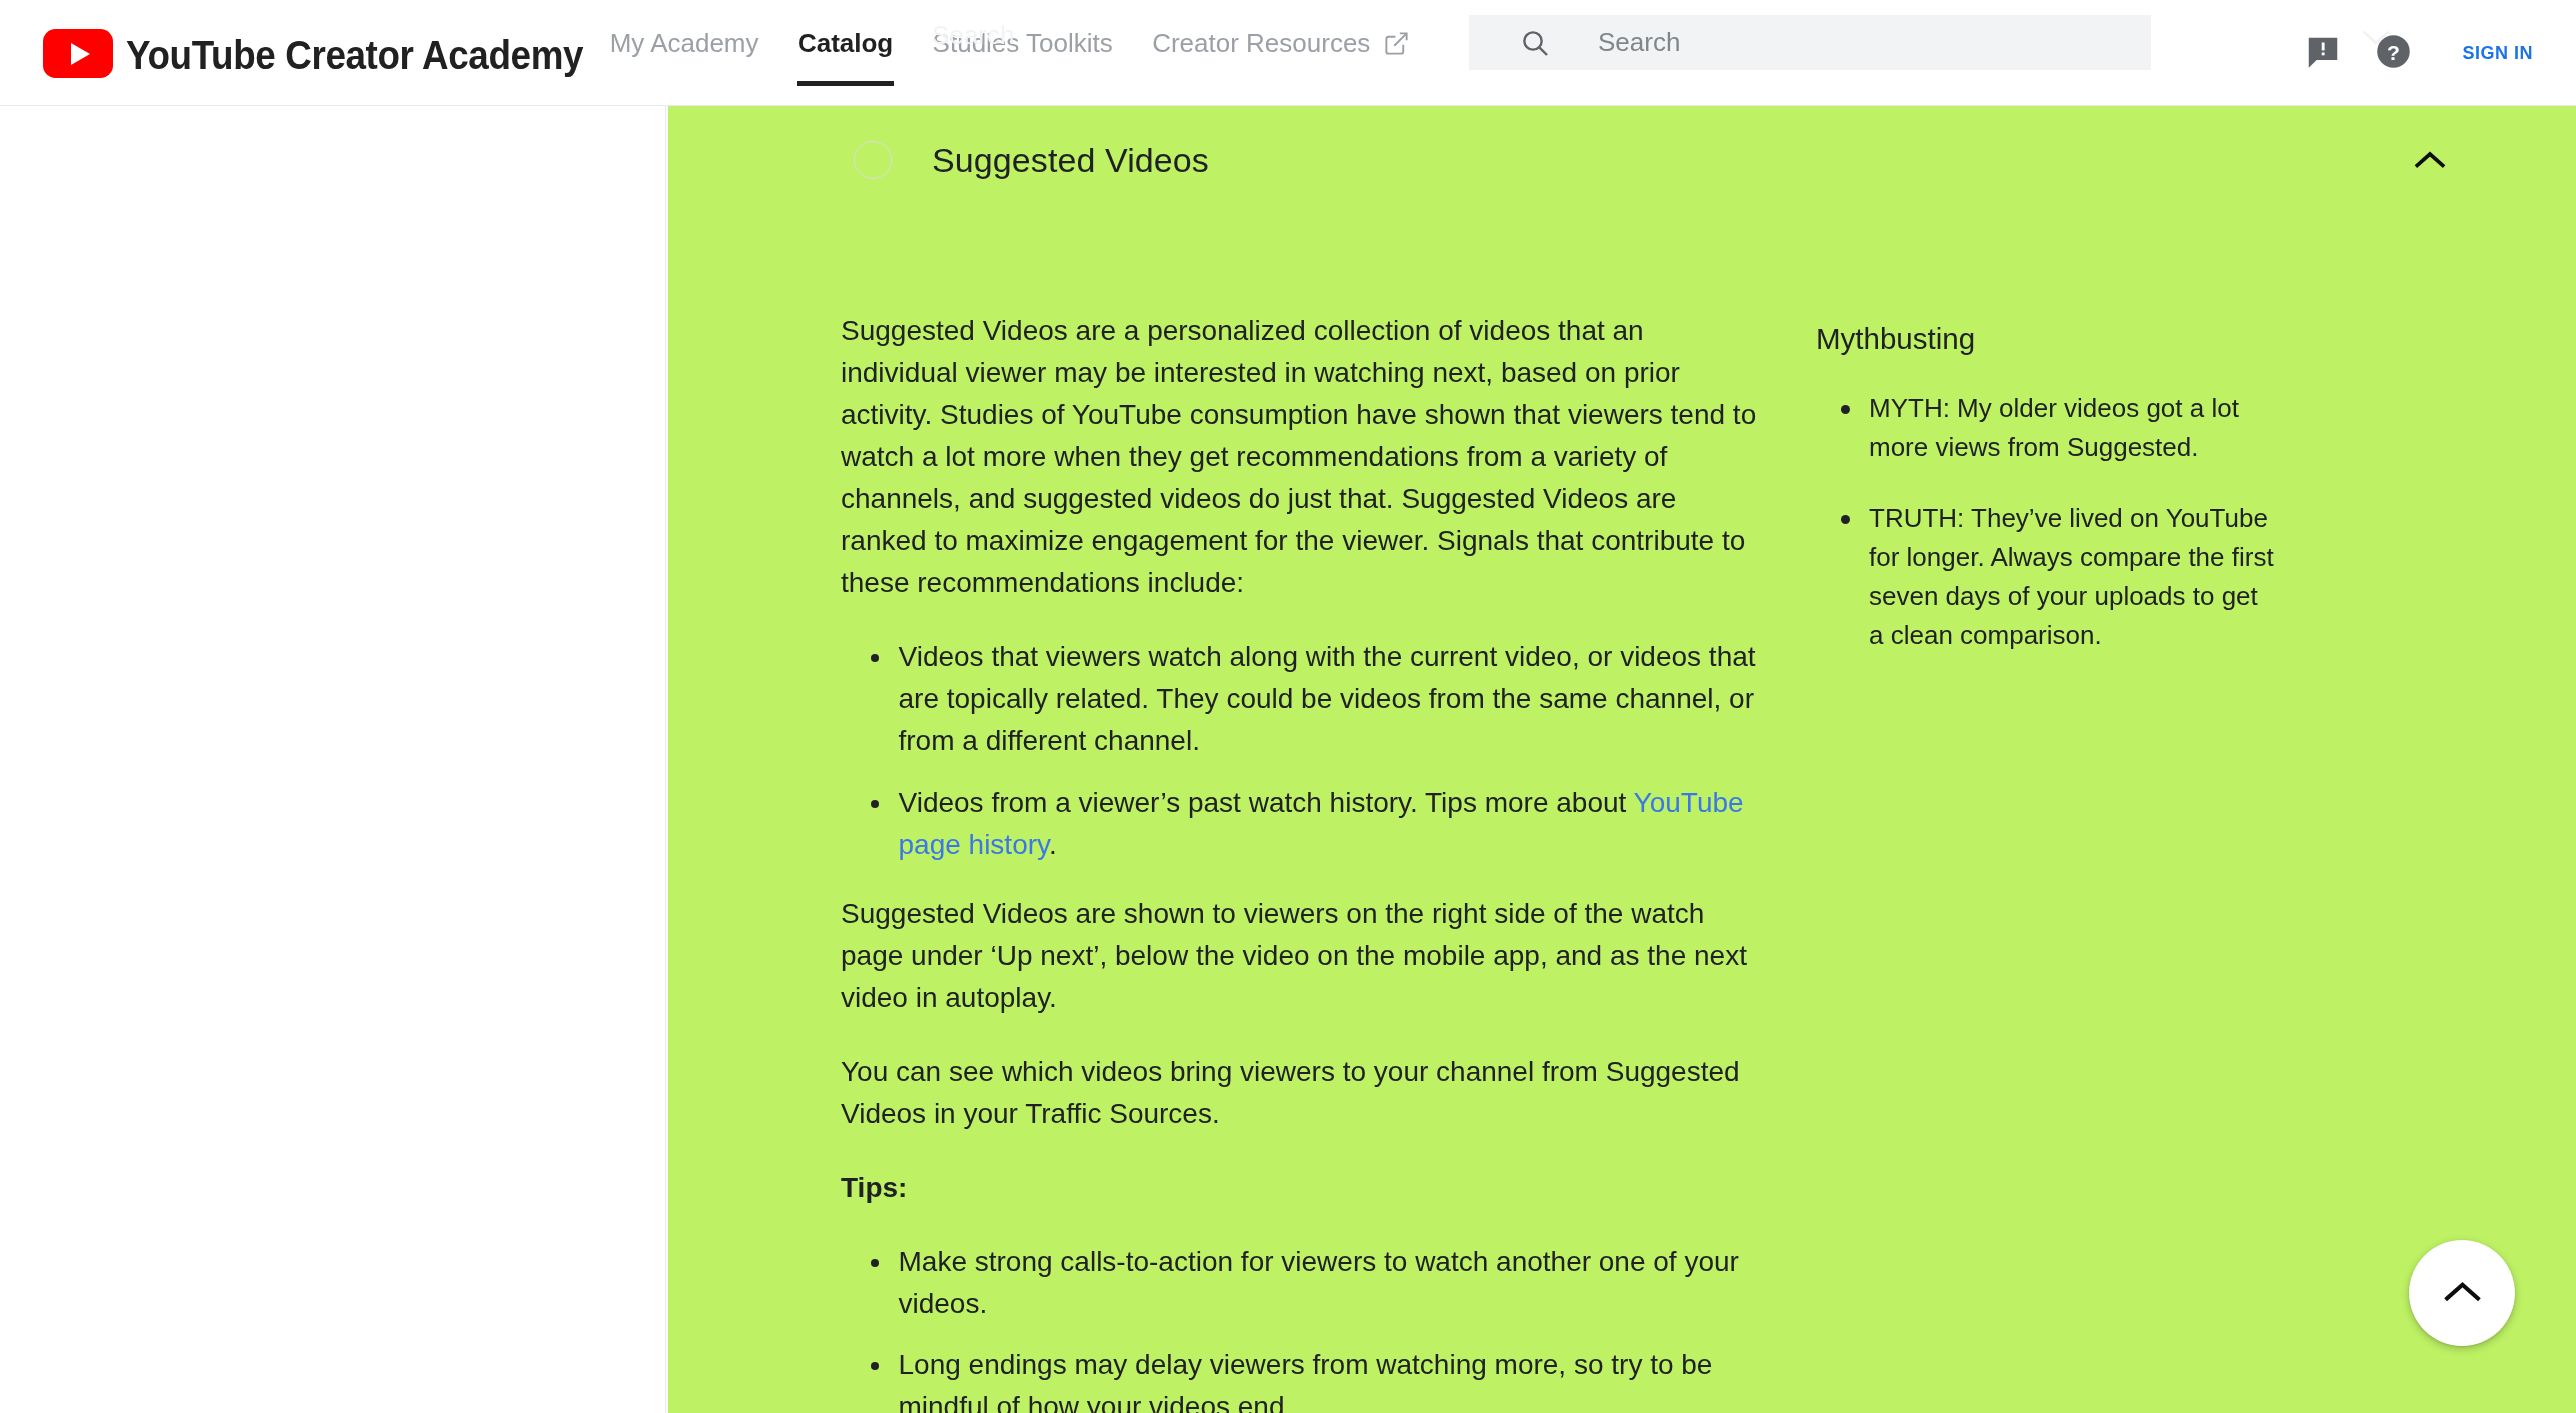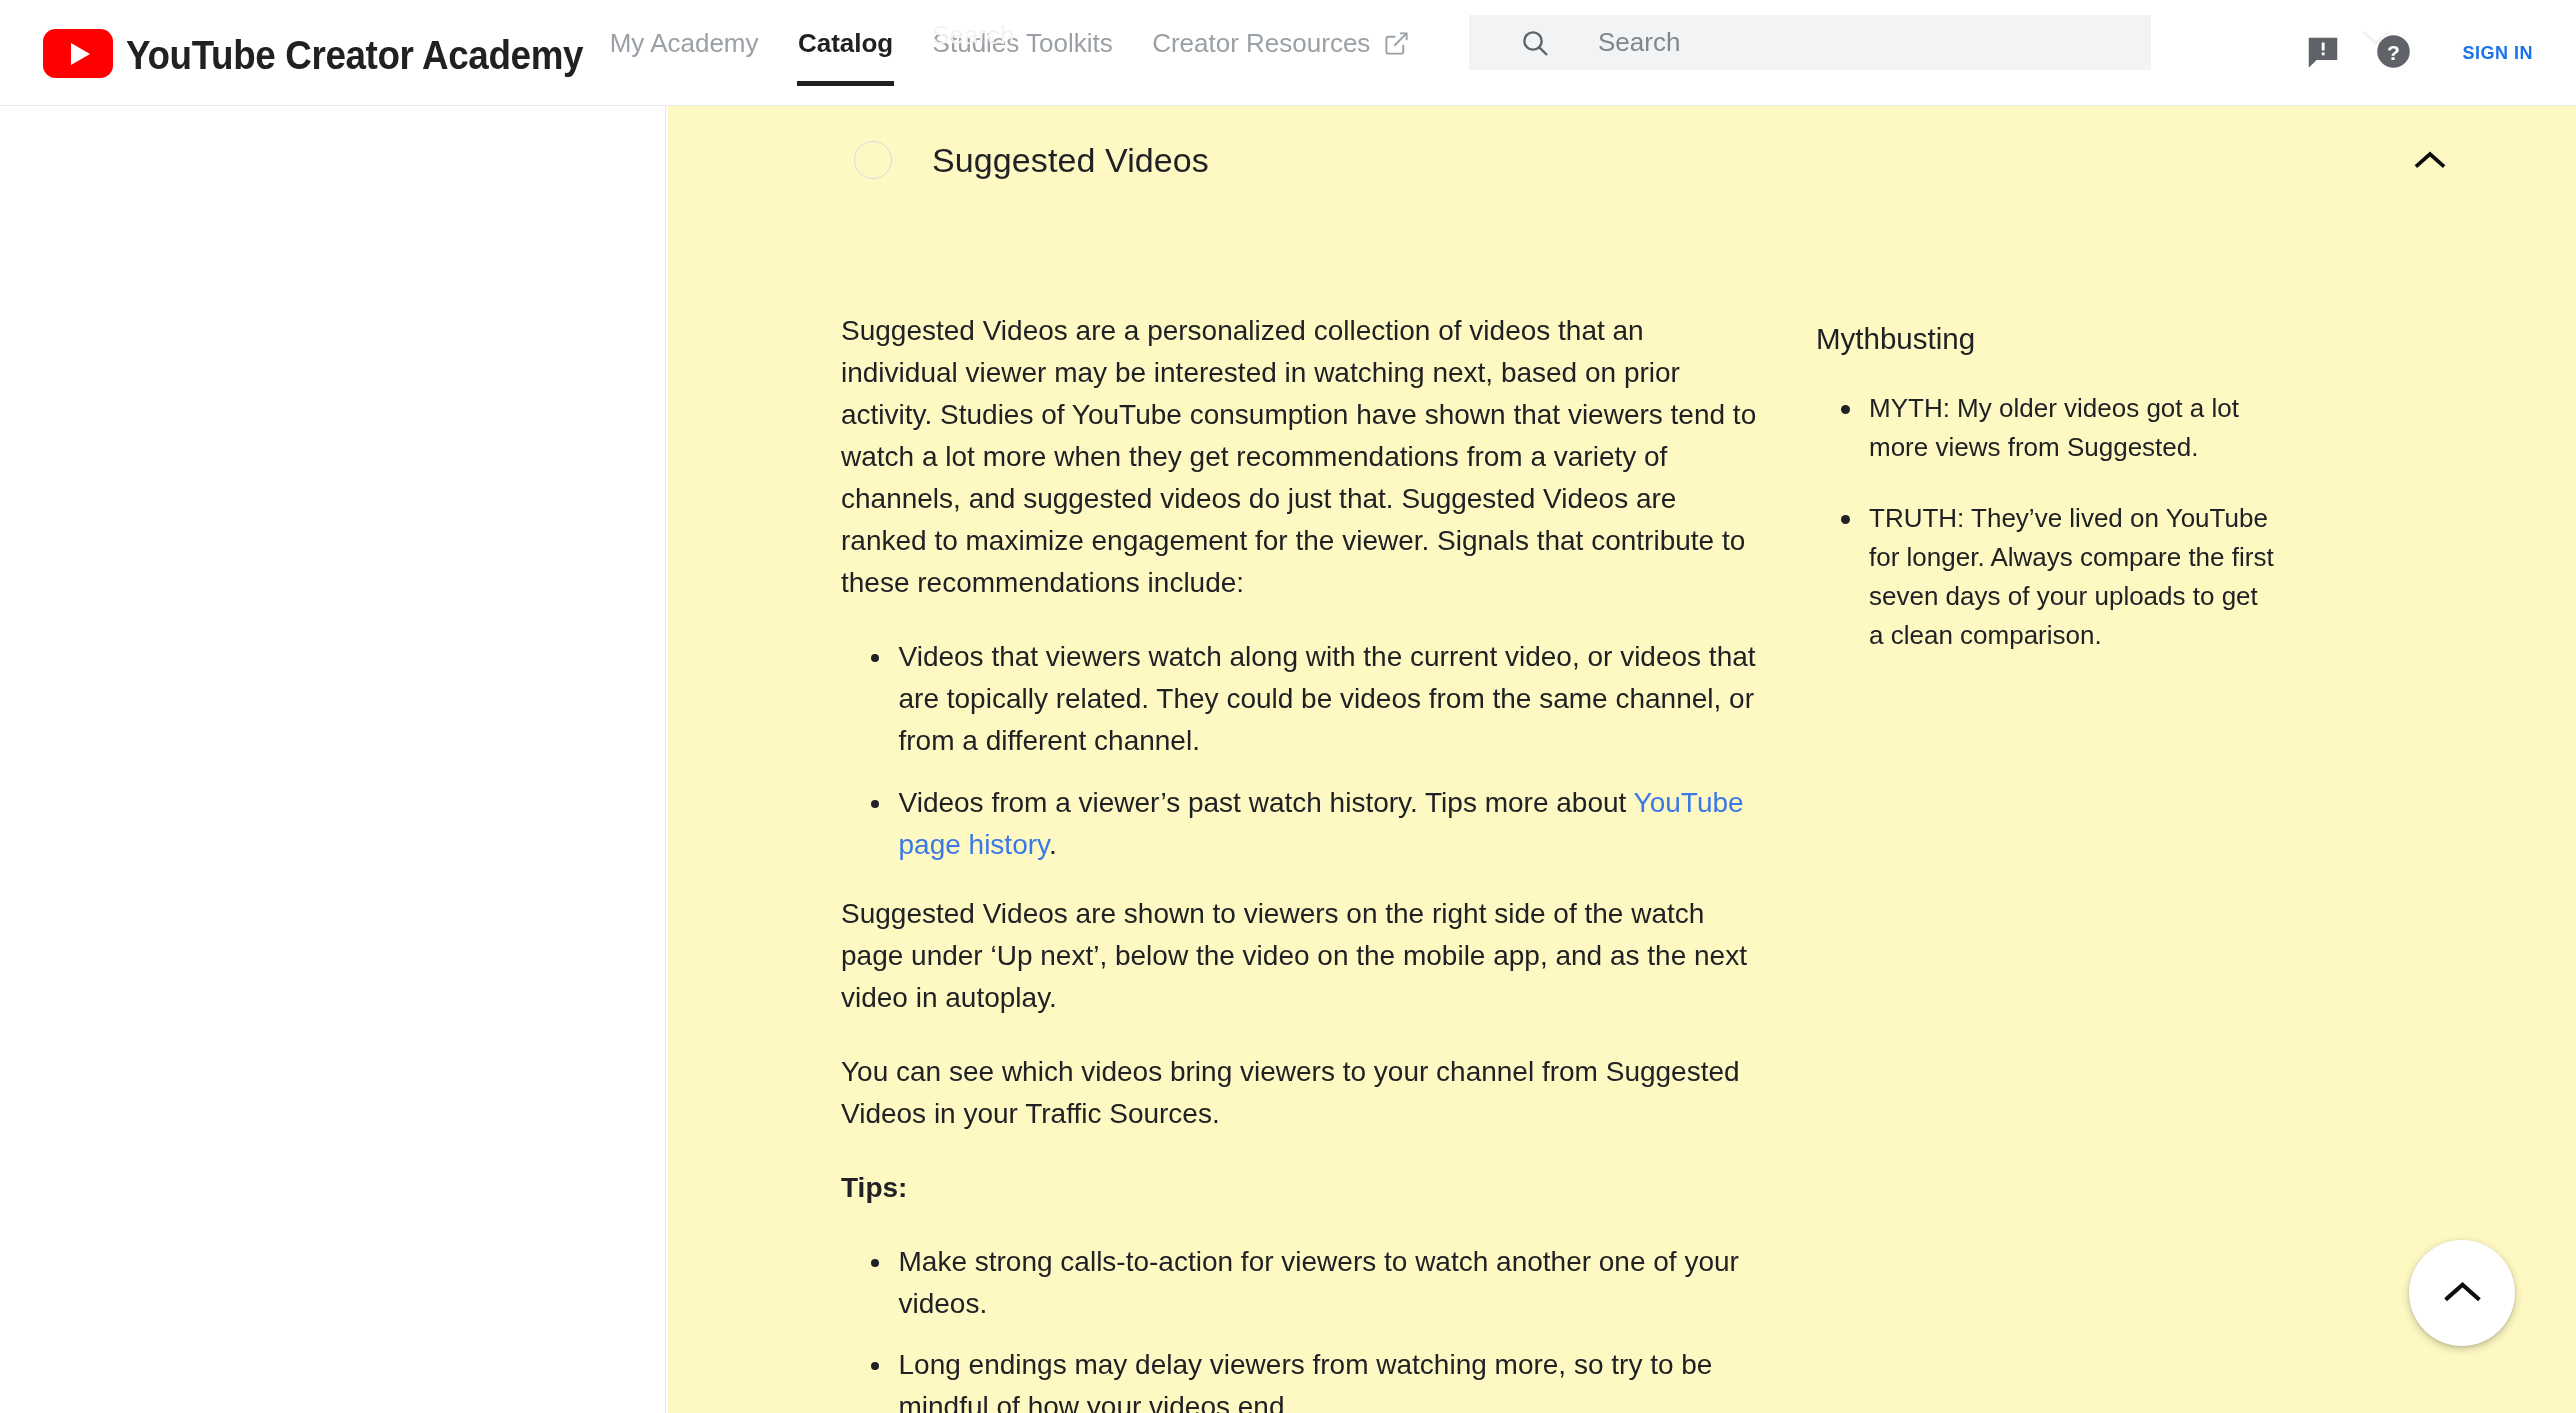--- a/index.html
+++ b/index.html
@@ -173,21 +173,21 @@
     background: #ffffff;
     border-right: 1.8px solid #e8eaed;
     box-sizing: border-box;
   }
   .content {
     position: absolute;
     left: 668px;
     top: 106px;
     width: 1908px;
     height: 1307px;
-    background: #fef9c3;
+    background: #bef264;
   }
 
   .section-head {
     position: absolute;
     left: 186px;
     top: 29px;
     width: 1601px;
     display: flex;
     align-items: center;
     cursor: pointer;

